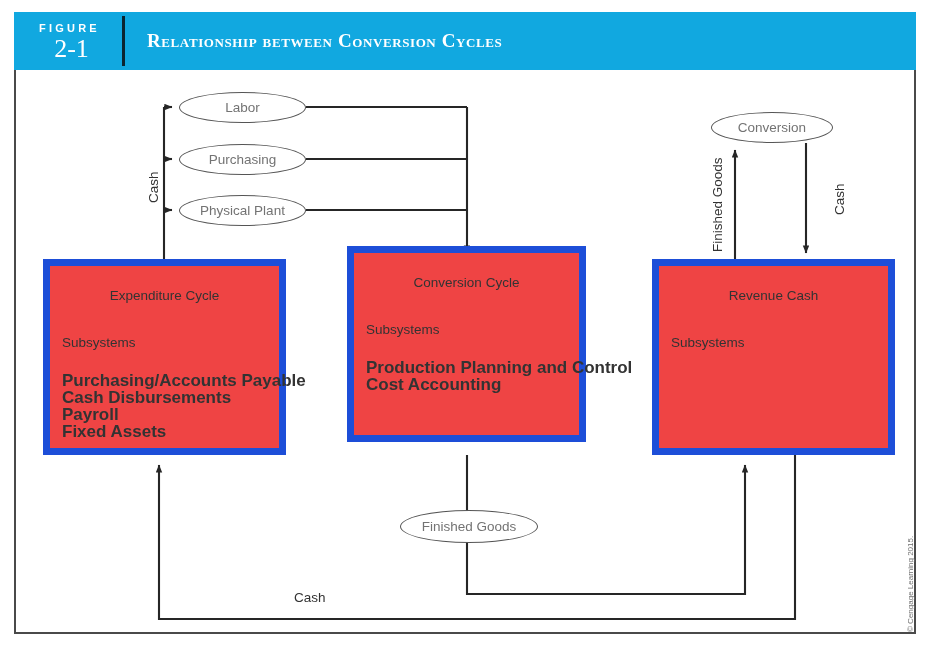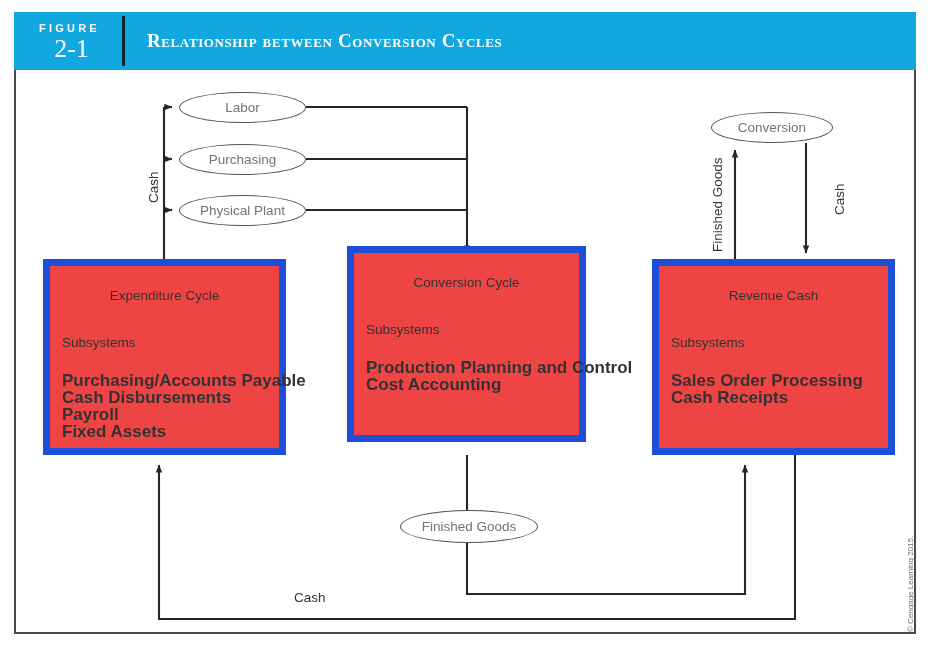--- a/index.html
+++ b/index.html
@@ -240,24 +240,20 @@
     <div class="cycle-subhead">Subsystems</div>
     <div class="cycle-list">
       <div>Production Planning and Control</div>
       <div>Cost Accounting</div>
     </div>
   </div>
 
   <div class="cycle-box" id="box-revenue">
     <div class="cycle-title">Revenue Cash</div>
     <div class="cycle-subhead">Subsystems</div>
-    <div class="cycle-list">
-      <div>Sales Order Processing</div>
-      <div>Cash Receipts</div>
-    </div>
   </div>
 
   <div class="entity-ellipse" id="ellipse-labor">Labor</div>
   <div class="entity-ellipse" id="ellipse-materials">Purchasing</div>
   <div class="entity-ellipse" id="ellipse-physical-plant">Physical Plant</div>
   <div class="entity-ellipse" id="ellipse-customers">Conversion</div>
   <div class="entity-ellipse" id="ellipse-finished-goods">Finished Goods</div>
 
   <div class="flow-label rot-ccw" id="label-cash-left">Cash</div>
   <div class="flow-label rot-ccw" id="label-finished-goods-up">Finished Goods</div>

